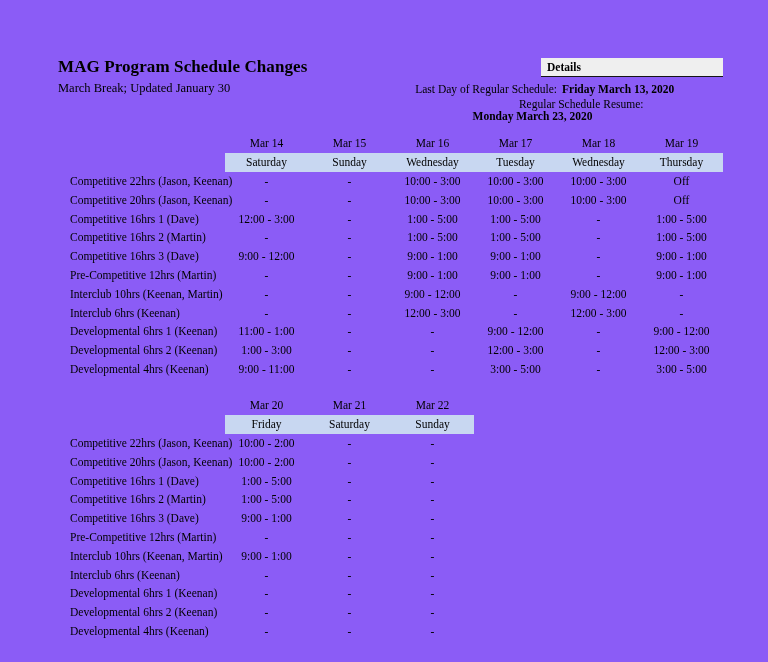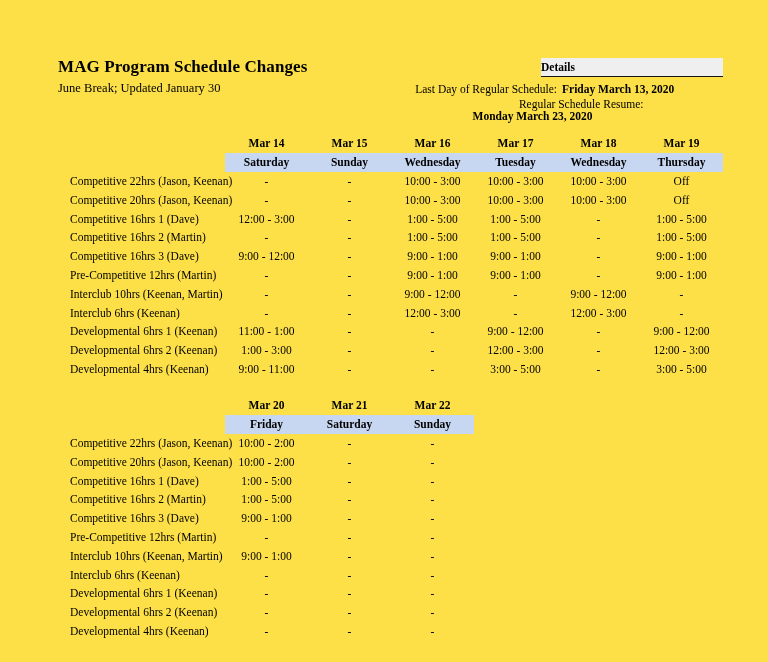--- a/index.html
+++ b/index.html
@@ -3,67 +3,67 @@
 <meta charset="utf-8">
 <style>
   * { margin: 0; padding: 0; box-sizing: border-box; }
   html, body { background: #ffffff; }
   body {
     width: 768px; height: 662px; position: relative;
     font-family: "Liberation Serif", "DejaVu Serif", serif;
     color: #000;
     overflow: hidden;
   }
-  .page { position: absolute; inset: 0; background: #fde047; }
+  .page { position: absolute; inset: 0; background: #8b5cf6; }
 
   .title {
     position: absolute; left: 58px; top: 57px;
     font-size: 17px; font-weight: bold; letter-spacing: 0.1px;
   }
   .subtitle {
     position: absolute; left: 58px; top: 81px;
     font-size: 12.5px;
   }
 
   .details-header {
     position: absolute; left: 541px; top: 58px; width: 182px; height: 19px;
     background: var(--details-bar, #efefef);
     border-bottom: 1px solid #151515;
     font-size: 11.5px; font-weight: bold;
-    line-height: 18px; 
+    line-height: 18px; padding-left: 6px;
   }
   .details-row {
     position: absolute; left: 330px; width: 400px; height: 19px;
     display: flex; align-items: center; font-size: 11.5px;
   }
   .details-row.r0 { top: 79px; }
   .details-row.r1 { top: 98px; flex-direction: column; }
   .details-label { width: 227px; text-align: right; }
   .details-value { margin-left: 5px; font-weight: bold; }
 
   .sched { position: absolute; }
   #week1 { left: 70px; top: 134px; }
   #week2 { left: 70px; top: 396px; }
   .srow { display: flex; height: 18.8px; }
   .cell {
     display: flex; align-items: center; height: 100%;
     font-size: 11.5px; white-space: nowrap;
   }
   .cell.label { width: 155px; justify-content: flex-start; }
   .cell.col { width: 83px; justify-content: center; }
-  .dates-row .cell, .days-row .cell { font-weight: bold; }
+  .dates-row .cell, .days-row .cell { font-weight: normal; }
   .days-row .cell.col { background: var(--day-band, #c8d7f1); }
 </style>
 </head>
 <body>
 
 <div class="page">
 
   <div class="title">MAG Program Schedule Changes</div>
-  <div class="subtitle">June Break; Updated January 30</div>
+  <div class="subtitle">March Break; Updated January 30</div>
 
   <div class="details-header">Details</div>
   <div class="details-row r0">
     <span class="details-label">Last Day of Regular Schedule:</span>
     <span class="details-value">Friday March 13, 2020</span>
   </div>
   <div class="details-row r1">
     <span class="details-label">Regular Schedule Resume:</span>
     <span class="details-value">Monday March 23, 2020</span>
   </div>

